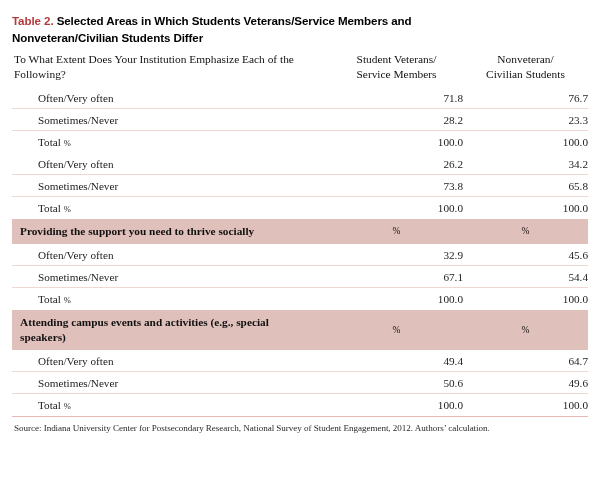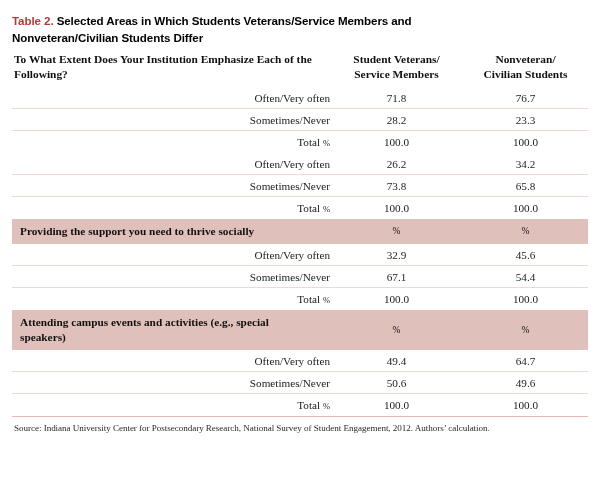--- a/index.html
+++ b/index.html
@@ -18,21 +18,21 @@
   }
   .title .tnum{color:#b3393b;}
 
   
   table{border-collapse:collapse;width:576px;table-layout:fixed;margin-top:6px;}
   col.c1{width:318px;}
   col.c2{width:133px;}
   col.c3{width:125px;}
 
   thead th{
-    font-family:"Liberation Serif",serif;font-weight:bold;
+    font-family:"Liberation Serif",serif;font-weight:normal;
     font-size:11.4px;line-height:15px;padding:0 0 5px 0;vertical-align:bottom;
     color:#111;
     margin-left:20px;
   }
   th.h-question{text-align:left;padding-left:2px;}
   th.h-col{text-align:center;}
 
   
   tr.band td{
     background:#e0c0ba;
@@ -40,22 +40,22 @@
     color:#111;padding:5px 0 5px 0;vertical-align:middle;
   }
   tr.band td.band-label{text-align:left;padding-left:8px;padding-right:18px;}
   tr.band td.band-pct{text-align:center;font-weight:normal;font-size:9.5px;}
 
   
   tr.data td{
     font-size:11.2px;line-height:14px;padding:3.5px 0 3.5px 0;
     border-bottom:1px solid #f0d7d3;color:#222;
   }
-  tr.data td.lbl{text-align:right;padding-left:26px;}
-  tr.data td.val{text-align:center;font-family:Liberation Serif, serif;}
+  tr.data td.lbl{text-align:left;padding-left:26px;}
+  tr.data td.val{text-align:right;font-family:Liberation Serif, serif;}
   tr.data.total td{border-bottom:none;}
   tr.data.total td.lbl .pctsign{font-size:8.5px;}
   tr.lastrule td{height:0;padding:0;border-top:1.3px solid #e7b9b4;}
 
   
   .source{
     font-size:9.1px;line-height:12px;color:#2a2a2a;
     padding-top:5px;padding-left:2px;letter-spacing:-0.05px;
   }
 </style>

